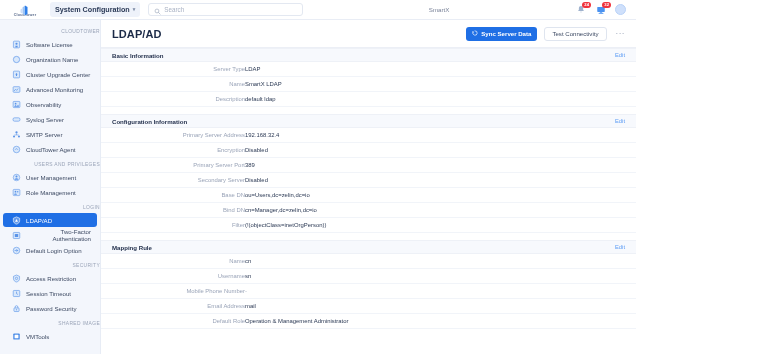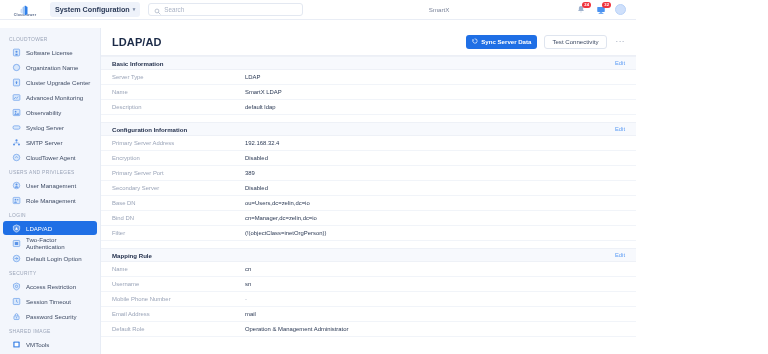--- a/index.html
+++ b/index.html
@@ -2,21 +2,21 @@
 <html><head>
 <meta charset="utf-8">
 <style>
   * { box-sizing: border-box; margin: 0; padding: 0; }
   html, body {
     width: 768px; height: 354px;
     font-family: "Liberation Sans", sans-serif;
     background: #ffffff;
     overflow: hidden;
   }
-  .app { position: relative; width: 636px; height: 354px; display: flex; flex-direction: column; gap: 8px; }
+  .app { position: relative; width: 636px; height: 354px; display: flex; flex-direction: column; }
 
   
   .topbar {
     height: 20px; flex: 0 0 20px;
     background: #ffffff;
     border-bottom: 1px solid #e9edf5;
     display: flex; align-items: center;
     padding: 0 6px 0 4px;
     position: relative; z-index: 5;
   }
@@ -47,21 +47,21 @@
     position: absolute; top: -2px; right: -4px;
     background: #f0323c; color: #fff;
     font-size: 4.2px; line-height: 1;
     border-radius: 5px; padding: 1px 2px;
     min-width: 7px; text-align: center;
     font-weight: bold;
   }
   .avatar { width: 11px; height: 11px; border-radius: 50%; background: #cfe0fb; border: 1px solid #b9d2f8; }
 
   
-  .body { flex: 1; display: flex; min-height: 0; }
+  .body { flex: 1; display: flex; min-height: 0; text-align: right; }
 
   
   .sidebar {
     width: 101px; flex: 0 0 101px;
     background: #f3f6fc;
     border-right: 1px solid #e7ecf5;
     overflow: hidden;
     padding-top: 4px;
   }
   .side-group-title {

